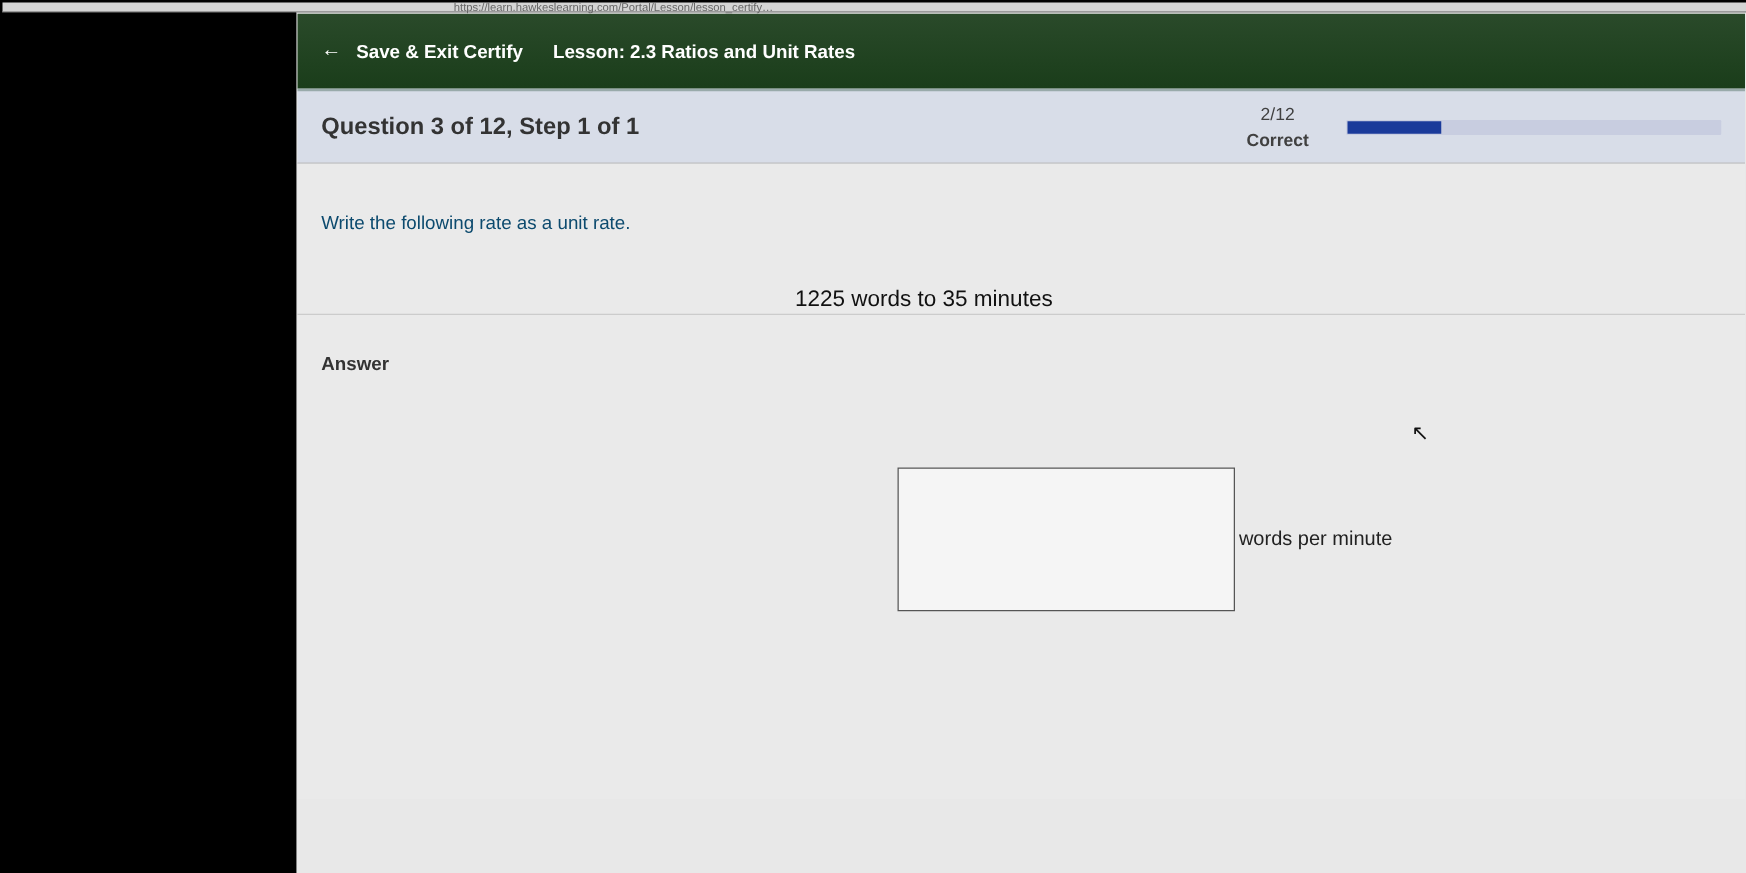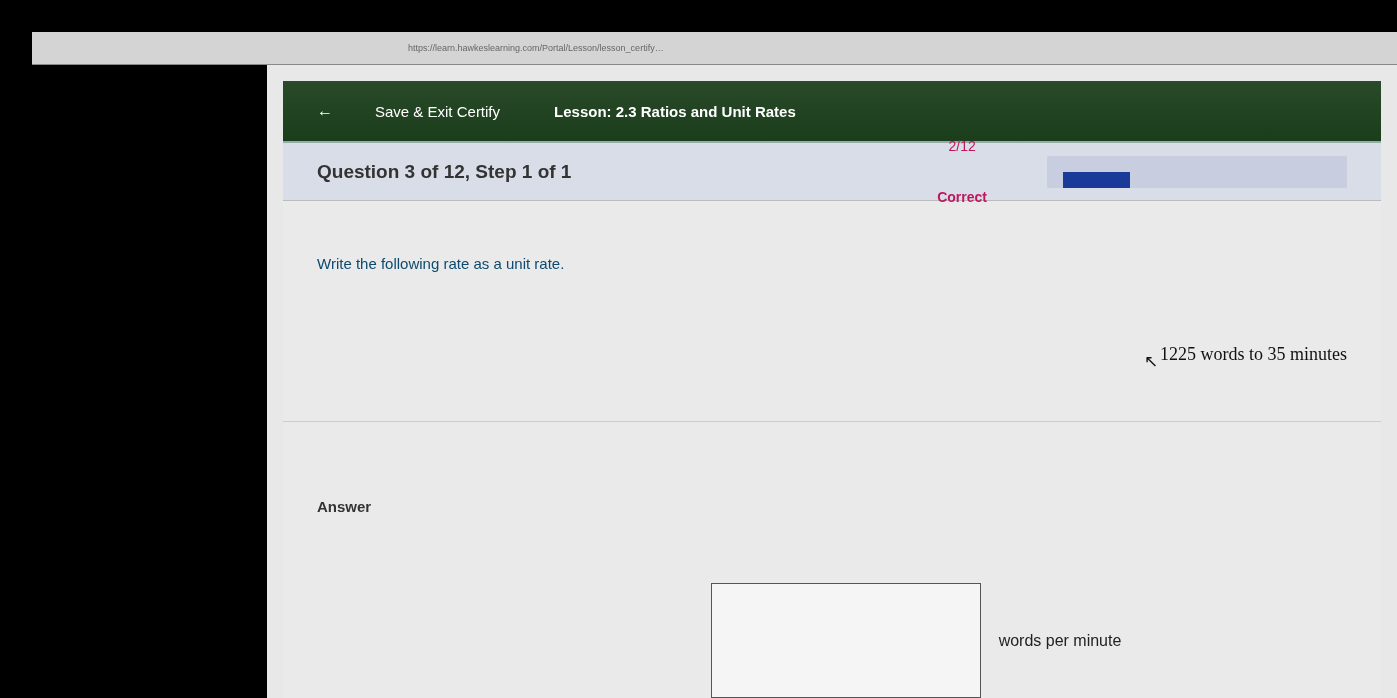--- a/index.html
+++ b/index.html
@@ -1,15 +1,15 @@
 <!DOCTYPE html>
 <html><head>
   <meta charset="utf-8">
   <style>
-    * { margin: 0; padding: 16px; box-sizing: border-box; }
+    * { margin: 0; padding: 1px; box-sizing: border-box; }
     body {
       font-family: Arial, sans-serif;
       background: #000;
       width: 1397px;
       height: 698px;
       overflow: hidden;
     }
     .browser-chrome {
       height: 8px;
       background: #d4d4d4;
@@ -44,21 +44,21 @@
       padding: 0 18px;
       color: #fff;
     }
     .back-arrow {
       color: #fff;
       font-size: 16px;
       margin-right: 10px;
     }
     .save-exit {
       font-size: 15px;
-      font-weight: 400;
+      font-weight: 700;
       margin-right: 22px;
     }
     .lesson-title {
       font-size: 15px;
       font-weight: 600;
     }
     .question-header {
       background: #d8dde8;
       border-top: 2px solid #9aa;
       border-bottom: 1px solid #bbb;
@@ -74,21 +74,21 @@
       color: #333;
     }
     .correct-block {
       display: flex;
       align-items: center;
       gap: 28px;
     }
     .correct-text {
       text-align: center;
       font-size: 14px;
-      color: #be185d;
+      color: #404040;
       line-height: 1.3;
     }
     .correct-text .top { font-weight: 400; }
     .correct-text .bot { font-weight: 700; text-align: right; }
     .progress-bar {
       width: 300px;
       height: 12px;
       background: #c8cde0;
       border-radius: 1px;
       overflow: hidden;
@@ -101,36 +101,35 @@
     .content {
       background: #eaeaea;
       padding: 38px 18px 0 18px;
     }
     .prompt {
       font-size: 15px;
       color: #0c4a6e;
       margin-bottom: 40px;
     }
     .rate-text {
-      text-align: right;
+      text-align: left;
       font-size: 18px;
       color: #111;
-      font-family: Liberation Serif, serif;
-      margin-bottom: 40px;
+      font-family: Liberation Sans, sans-serif;
       padding-left: 380px;
     }
     .divider {
       border-top: 1px solid #ccc;
       margin: 0 -18px 28px -18px;
     }
     .answer-label {
       font-size: 15px;
       font-weight: 700;
       color: #333;
-      margin-bottom: 36px;
+      margin-bottom: 72px;
     }
     .answer-row {
       display: flex;
       align-items: center;
       justify-content: center;
       gap: 0;
       padding-left: 200px;
       padding-bottom: 150px;
     }
     .answer-input {

